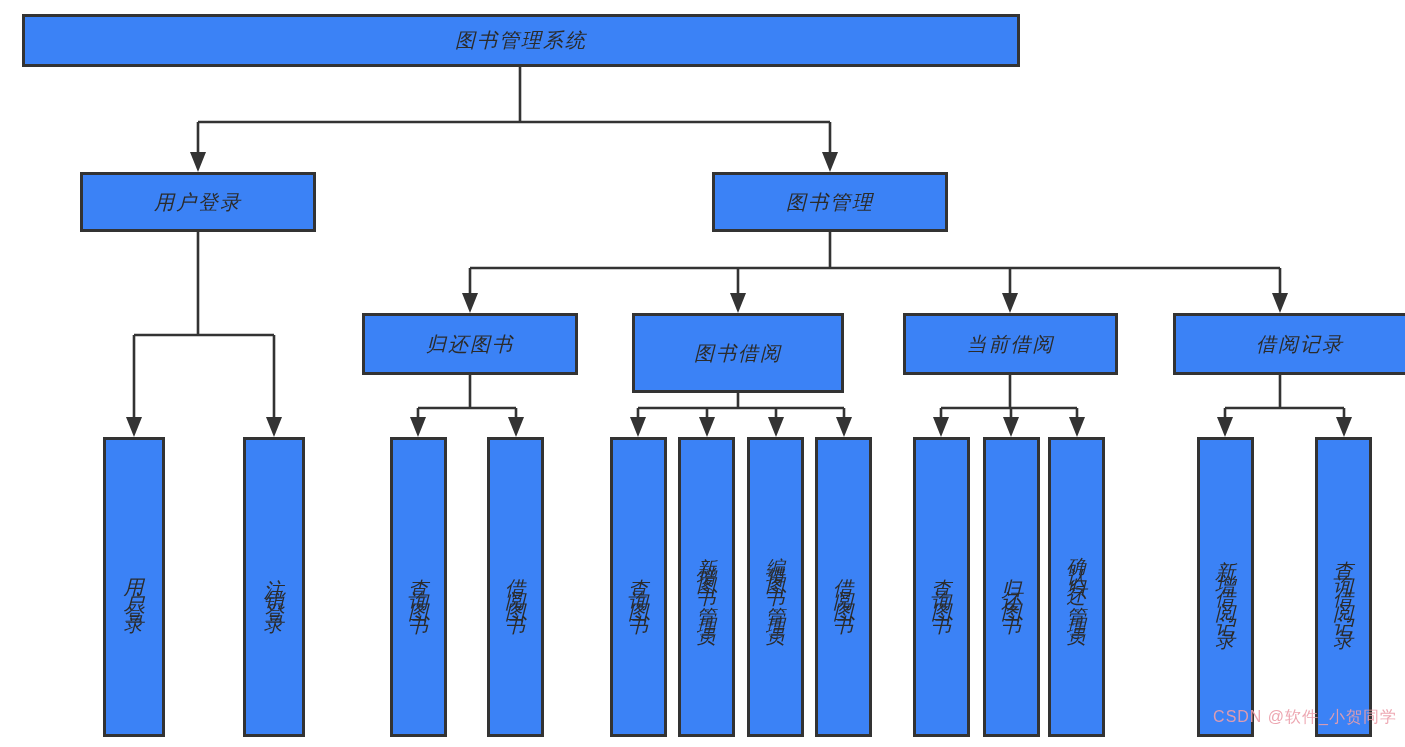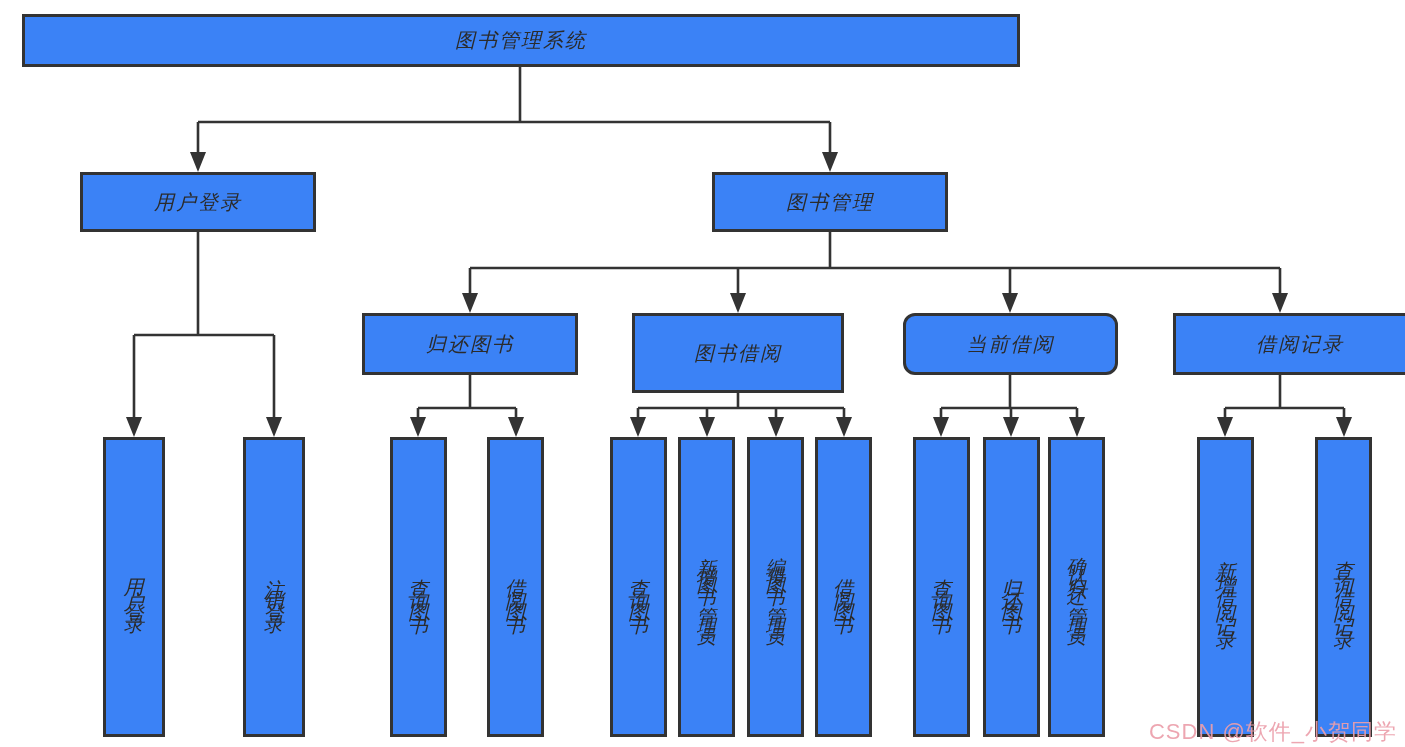--- a/index.html
+++ b/index.html
@@ -22,41 +22,41 @@
   .v4 .vtext{letter-spacing:12px;}
   .v6 .vtext{letter-spacing:14px;}
   .v9 .vtext{font-size:19px;letter-spacing:10px;}
 
   
   #n-root{left:22px;top:14px;width:998px;height:53px;}
   #n-user-login{left:80px;top:172px;width:236px;height:60px;}
   #n-book-mgmt{left:712px;top:172px;width:236px;height:60px;}
   #n-new-book{left:362px;top:313px;width:216px;height:62px;}
   #n-book-borrow{left:632px;top:313px;width:212px;height:80px;}
-  #n-current-borrow{left:903px;top:313px;width:215px;height:62px;border-radius:12px;}
+  #n-current-borrow{left:903px;top:313px;width:215px;height:62px;}
   #n-borrow-records{left:1173px;top:313px;width:254px;height:62px;}
 
   
   #v-user-login{left:103px;width:62px;}
   #v-logout{left:243px;width:62px;}
   #v-query-book-1{left:390px;}
   #v-borrow-book-1{left:487px;}
   #v-query-book-2{left:610px;}
   #v-add-book{left:678px;}
   #v-edit-book{left:747px;}
   #v-borrow-book-2{left:815px;}
   #v-query-book-3{left:913px;}
   #v-return-book{left:983px;}
   #v-confirm-return{left:1048px;}
   #v-add-record{left:1197px;}
   #v-query-record{left:1315px;}
 
   .watermark{
-    position:absolute;right:8px;bottom:0;z-index:3;
-    font-size:22px;letter-spacing:1px;
+    position:absolute;right:8px;bottom:19px;z-index:3;
+    font-size:16px;letter-spacing:1px;
     color:rgba(235,158,170,0.92);
   }
 </style>
 </head>
 <body>
 
 <div class="canvas">
 
   <svg class="wires" width="1405" height="747" viewBox="0 0 1405 747">
     <g stroke="#333333" stroke-width="2.6" fill="none">

